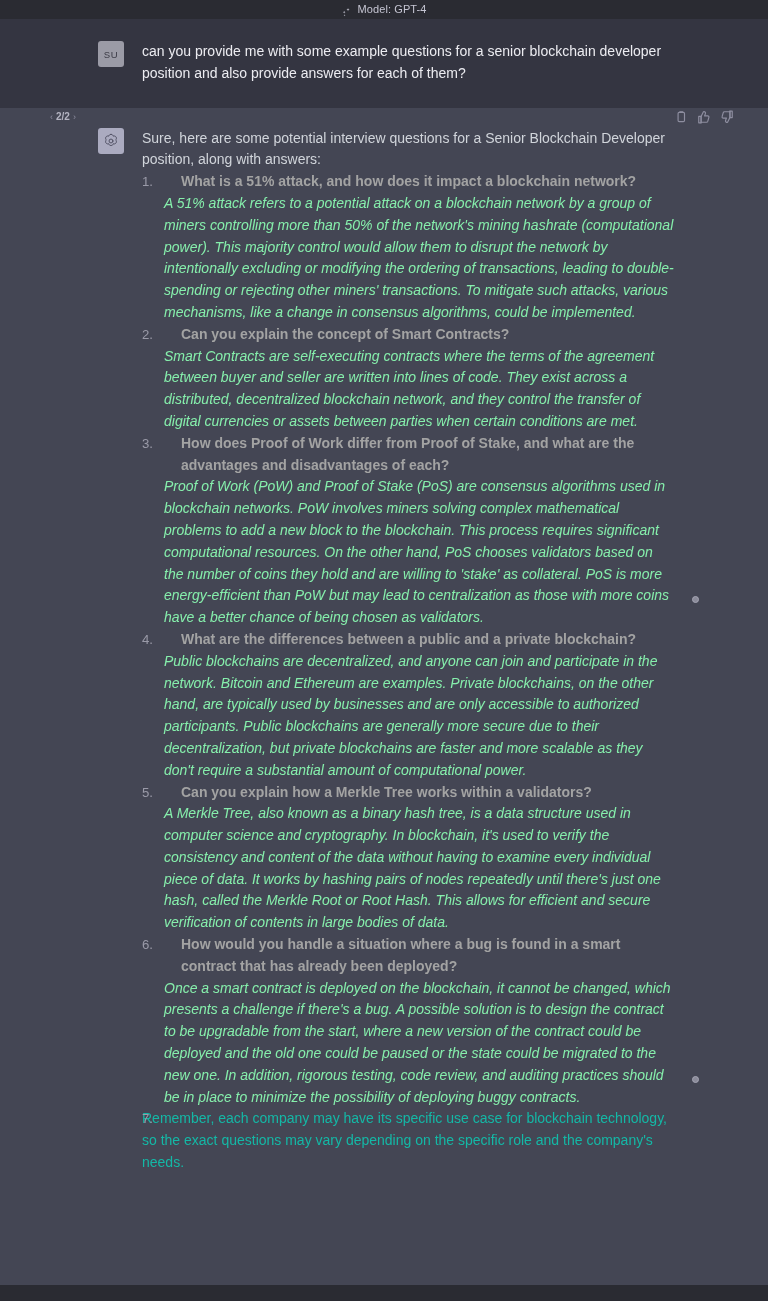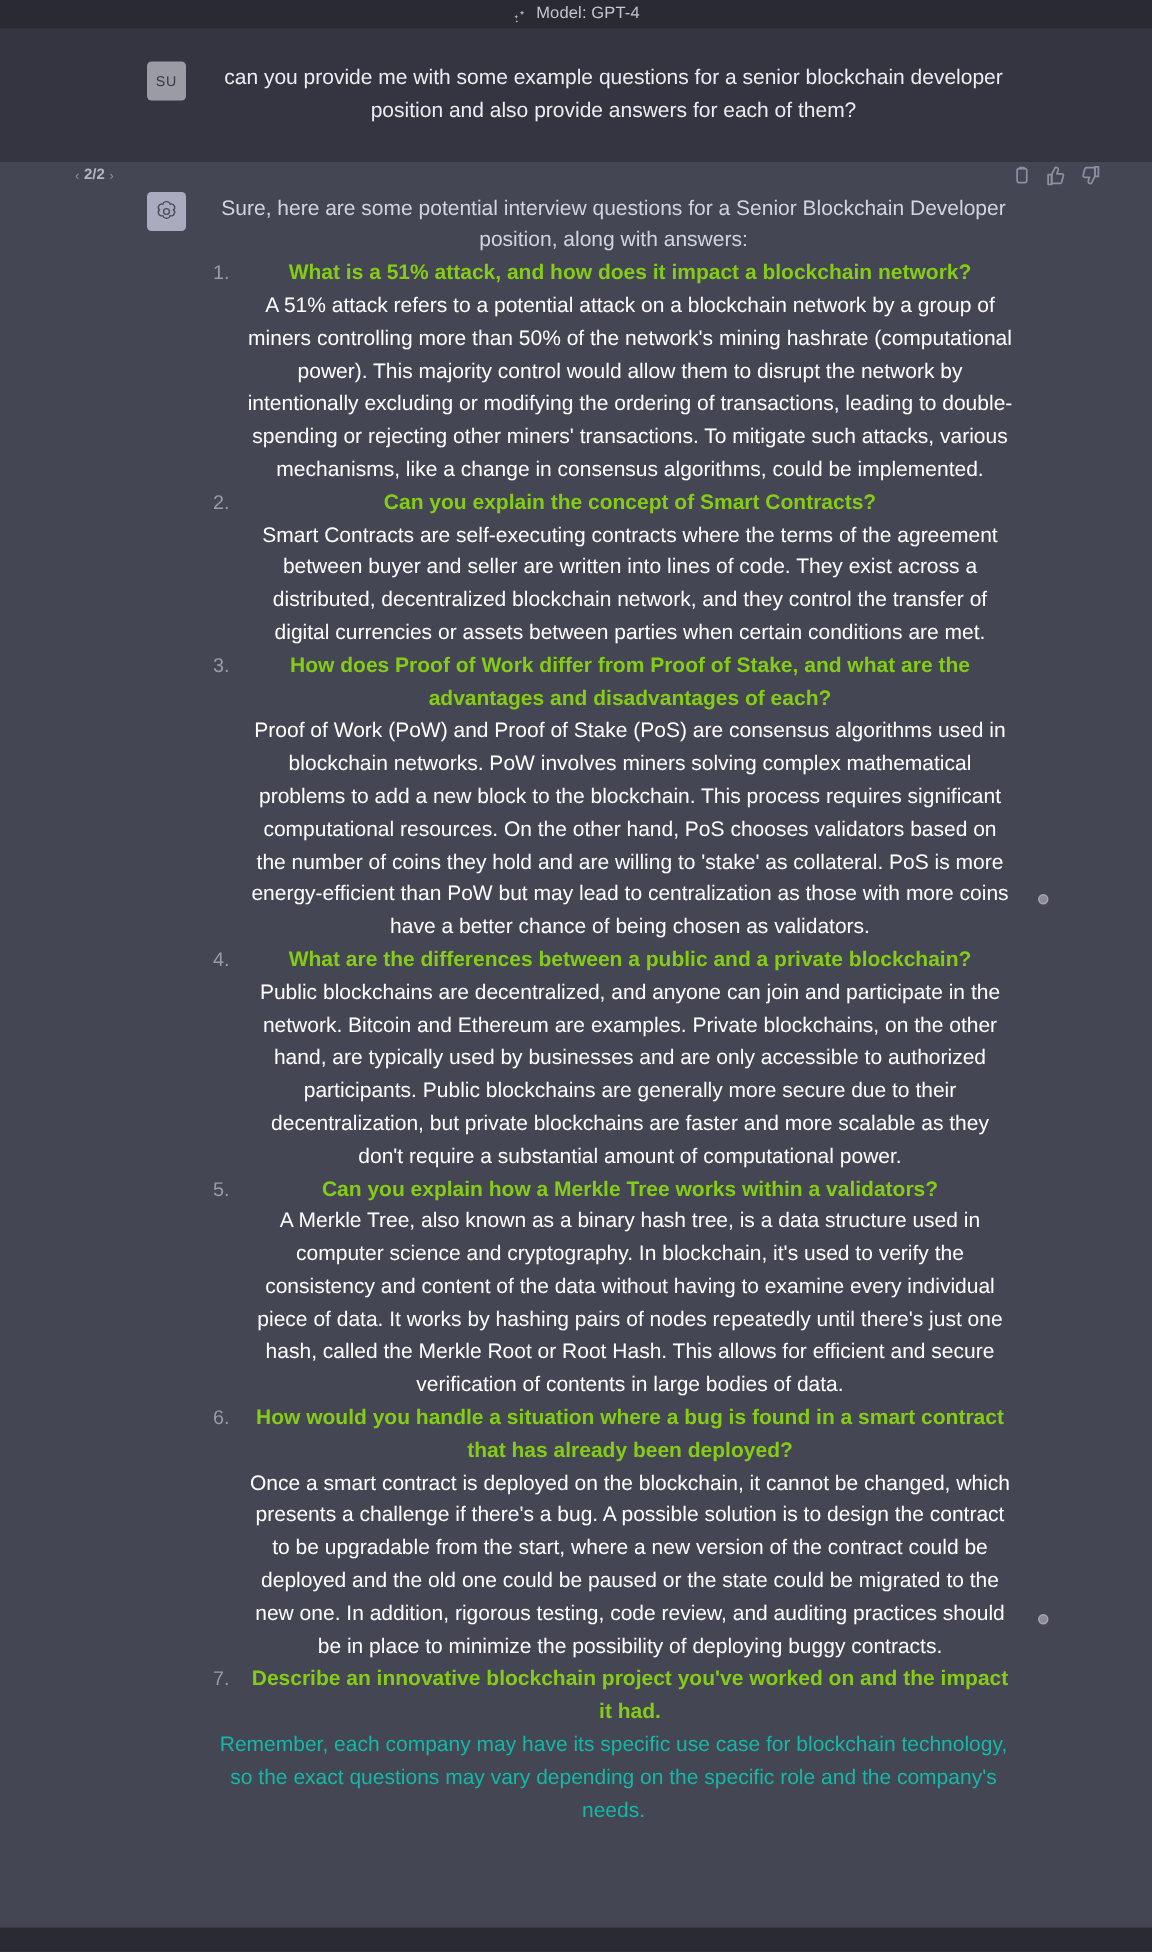--- a/index.html
+++ b/index.html
@@ -44,21 +44,20 @@
     font-size: 11px;
     color: #c5c5d2;
     letter-spacing: .1px;
     line-height: 11px;
   }
 
   
   .row {
     width: 100%;
     position: relative;
-    text-align: center;
   }
   .row-user {
     background: #343541;
     padding: 22px 0 23px 0;
   }
   .row-assistant {
     background: #444654;
     padding: 20px 0 0 0;
     flex: 1 1 auto;
   }
@@ -126,25 +125,27 @@
     content: counter(qa) ".";
     position: absolute;
     left: 0;
     top: 0;
     color: #9a9aa8;
     font-size: 13.2px;
     line-height: 21.8px;
   }
   .q {
     font-weight: bold;
-    color: #84cc16;
+    color: #a3a3a3;
     display: block;
+    margin-left: 17px;
   }
   .a {
-    color: #ffffff;
+    font-style: italic;
+    color: #86efac;
     display: block;
   }
 
   .outro { margin-top: 17px; color: #14b8a6; }
 
   
   .pagination {
     position: absolute;
     left: 50px;
     top: 4px;
@@ -283,21 +284,20 @@
           </li>
           <li>
             <span class="q">Can you explain how a Merkle Tree works within a validators?</span>
             <span class="a">A Merkle Tree, also known as a binary hash tree, is a data structure used in computer science and cryptography. In blockchain, it's used to verify the consistency and content of the data without having to examine every individual piece of data. It works by hashing pairs of nodes repeatedly until there's just one hash, called the Merkle Root or Root Hash. This allows for efficient and secure verification of contents in large bodies of data.</span>
           </li>
           <li>
             <span class="q">How would you handle a situation where a bug is found in a smart contract that has already been deployed?</span>
             <span class="a">Once a smart contract is deployed on the blockchain, it cannot be changed, which presents a challenge if there's a bug. A possible solution is to design the contract to be upgradable from the start, where a new version of the contract could be deployed and the old one could be paused or the state could be migrated to the new one. In addition, rigorous testing, code review, and auditing practices should be in place to minimize the possibility of deploying buggy contracts.</span>
           </li>
           <li>
-            <span class="q">Describe an innovative blockchain project you've worked on and the impact it had.</span>
           </li>
         </ol>
 
         <p class="outro">Remember, each company may have its specific use case for blockchain technology, so the exact questions may vary depending on the specific role and the company's needs.</p>
       </div>
     </div>
 
     <div class="marker-dot" style="left:692px; top:488px;"></div>
     <div class="marker-dot" style="left:692px; top:968px;"></div>
   </div>

